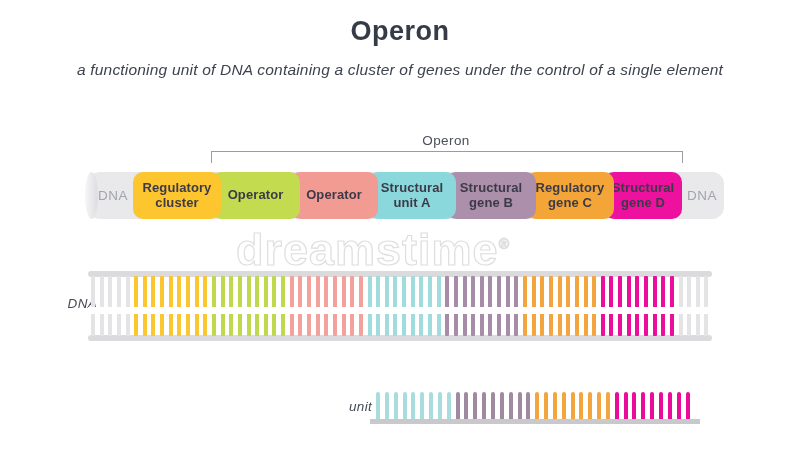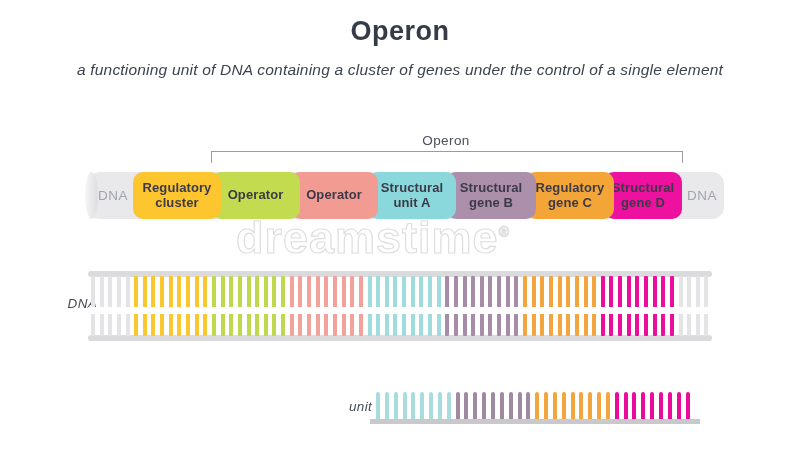--- a/index.html
+++ b/index.html
@@ -40,21 +40,21 @@
   .cap-label.right{left:682px;width:40px;}
   .seg{
     position:absolute;top:172px;height:47px;border-radius:10px;
     display:flex;align-items:center;justify-content:center;text-align:center;
   }
   .seg span{
     font-size:13px;line-height:1.12;font-weight:600;color:#3c3a49;letter-spacing:.1px;
   }
   
   .watermark{
-    position:absolute;left:236px;top:212px;width:360px;
+    position:absolute;left:236px;top:224px;width:360px;
     font-size:45px;font-weight:700;letter-spacing:1px;
     color:rgba(0,0,0,0);-webkit-text-stroke:1.2px rgba(195,195,198,.55);
     user-select:none;pointer-events:none;
   }
   .watermark .mark{font-size:14px;-webkit-text-stroke:1px rgba(195,195,198,.55);vertical-align:super;}
   
   .ladder{position:absolute;left:88px;top:271px;width:624px;height:70px;}
   .rail{position:absolute;left:0;width:624px;height:6px;background:#dbdbde;border-radius:3px;}
   .rail.top{top:0;} .rail.bottom{bottom:0;}
   .rungs{

